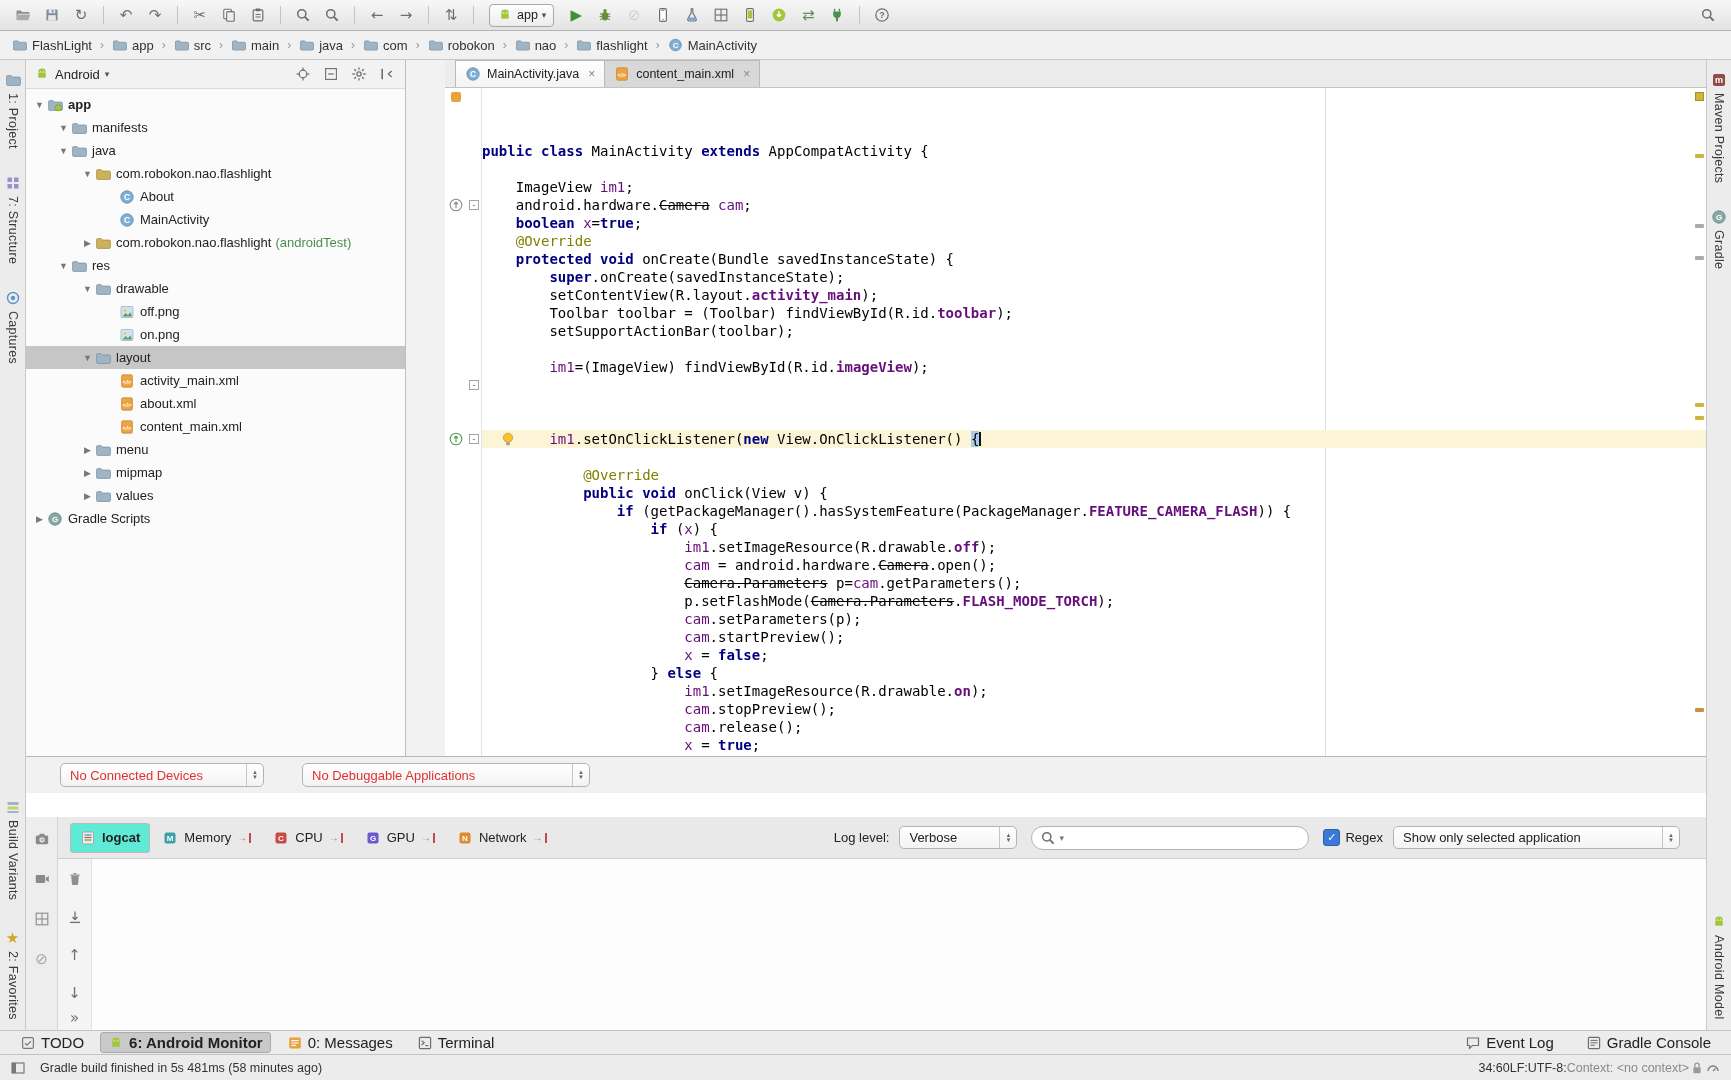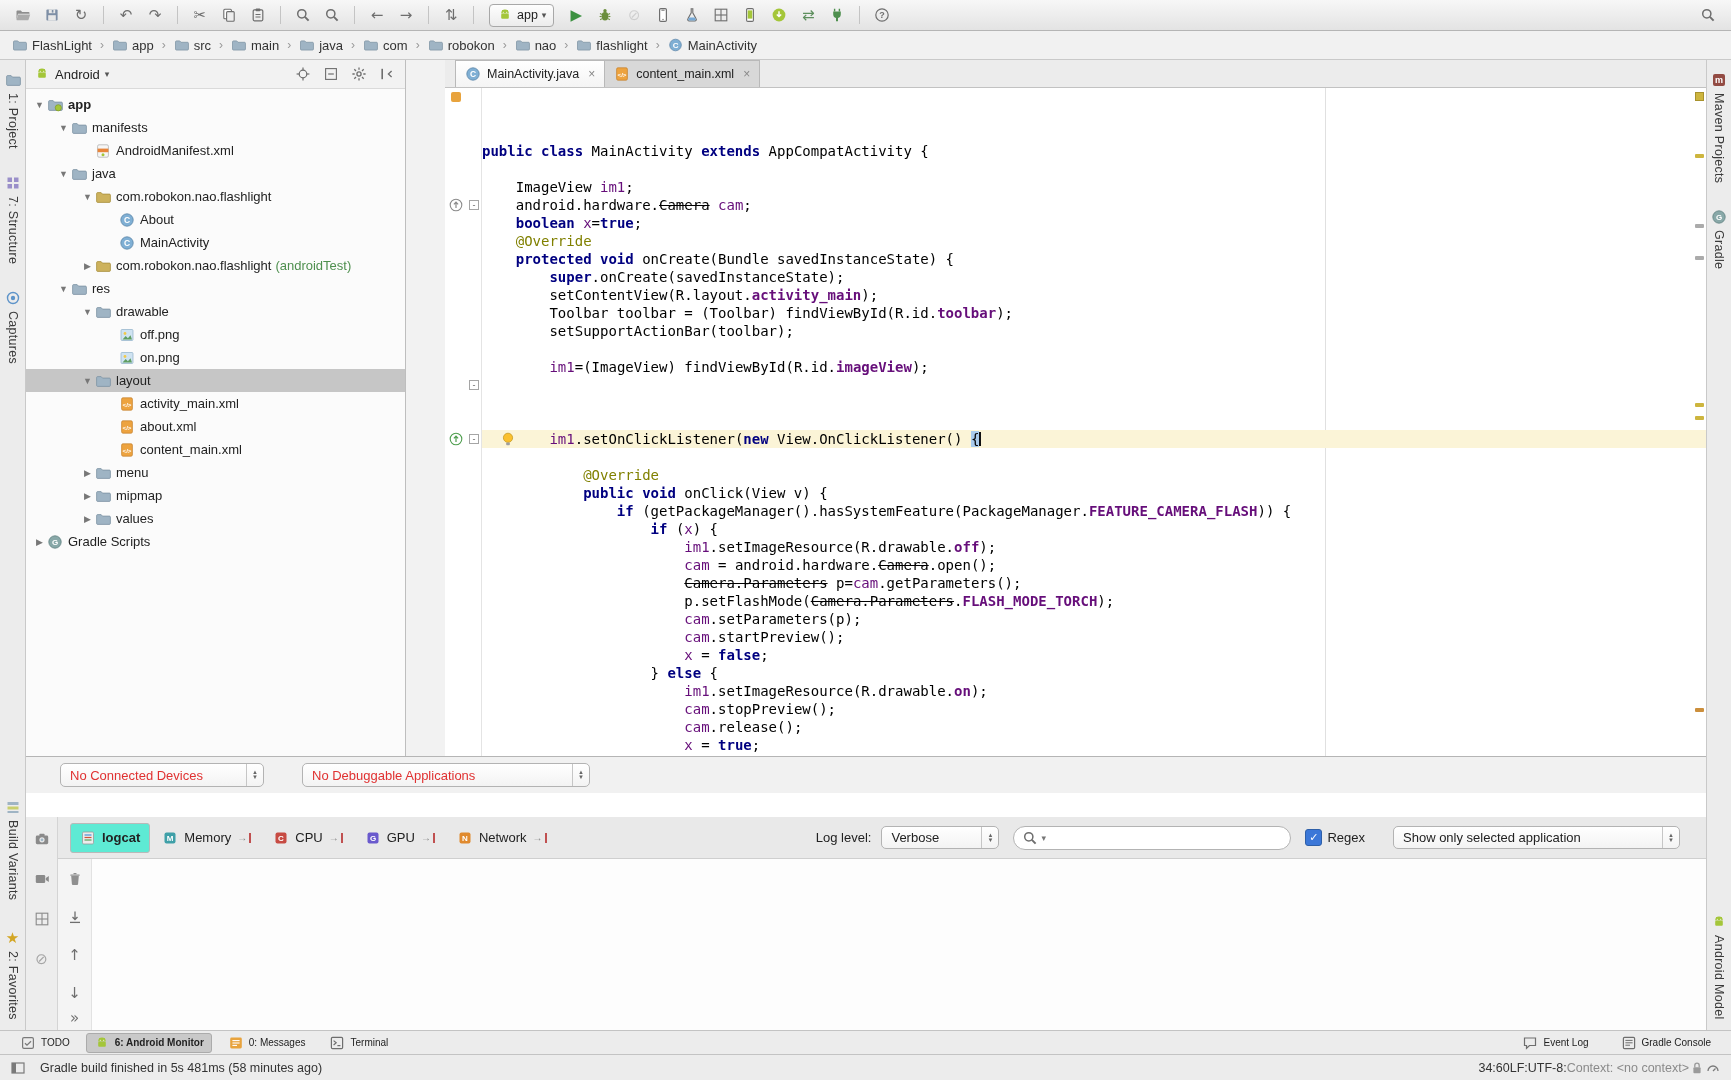--- a/index.html
+++ b/index.html
@@ -106,21 +106,21 @@
   .checkbox{width:15px;height:15px;background:#3B77D8;border:1px solid #2E5FA8;border-radius:3px;color:#FFF;
             font-size:11px;line-height:14px;text-align:center;margin-right:5px;}
   .mon-body{flex:1;display:flex;min-height:0;}
   #mon-col2{width:34px;background:#F4F4F4;border-right:1px solid #E2E2E2;display:flex;flex-direction:column;
             align-items:center;padding-top:8px;gap:14px;position:relative;box-sizing:border-box;}
   .more-bottom{position:absolute;bottom:4px;left:0;right:0;text-align:center;}
   .log{flex:1;background:#FDFDFD;}
 
   
   #bottom-bar{left:0;top:1030px;width:1731px;height:24px;background:#ECECEC;border-top:1px solid #C3C3C3;
-              display:flex;align-items:center;padding:0 12px;gap:8px;box-sizing:border-box;font-size:10px;}
+              display:flex;align-items:center;padding:0 12px;gap:8px;box-sizing:border-box;font-size:15px;}
   .bb-item{display:inline-flex;align-items:center;gap:5px;padding:1px 7px;border-radius:3px;border:1px solid transparent;}
   .bb-item.selected{background:#C9C9C9;border-color:#ABABAB;font-weight:bold;}
   .bb-right{margin-left:auto;display:flex;gap:16px;align-items:center;}
   #status-bar{left:0;top:1054px;width:1731px;height:26px;background:#ECECEC;border-top:1px solid #C3C3C3;
               display:flex;align-items:center;padding:0 10px;gap:14px;box-sizing:border-box;font-size:12.5px;color:#333;text-align:right;}
   .sb-right{margin-left:auto;display:flex;align-items:center;}
   .sb-dim{color:#8a8a8a;}
 </style>
 </head>
 <body>
@@ -486,31 +486,20 @@
           <span class="tree-label b">app</span>
         </div>
         <div class="tree-row" style="padding-left: 30px;">
           <span class="chev">▼</span>
           <span class="ic ">
             <svg width="16" height="16" viewBox="0 0 16 16" xmlns="http://www.w3.org/2000/svg">
               <path d="M1.6 4.6c0-.55.45-1 1-1h3.5l1.4 1.5h6.9c.55 0 1 .45 1 1v6.3c0 .55-.45 1-1 1H2.6c-.55 0-1-.45-1-1z" fill="#9FB4C4" stroke="#7E93A3" stroke-width=".8"></path>
             </svg>
           </span>
           <span class="tree-label">manifests</span>
-        </div>
-        <div class="tree-row" style="padding-left: 54px;">
-          <span class="chev"></span>
-          <span class="ic ">
-            <svg width="16" height="16" viewBox="0 0 16 16" xmlns="http://www.w3.org/2000/svg">
-              <rect x="2.6" y="1.8" width="10.8" height="12.4" rx="1.4" fill="#F6F6F6" stroke="#ABABAB" stroke-width=".7"></rect>
-              <rect x="2.6" y="5.6" width="10.8" height="3.6" fill="#E8853B"></rect>
-              <circle cx="8" cy="11.8" r="1.5" fill="#A4C639"></circle>
-            </svg>
-          </span>
-          <span class="tree-label">AndroidManifest.xml</span>
         </div>
         <div class="tree-row" style="padding-left: 30px;">
           <span class="chev">▼</span>
           <span class="ic ">
             <svg width="16" height="16" viewBox="0 0 16 16" xmlns="http://www.w3.org/2000/svg">
               <path d="M1.6 4.6c0-.55.45-1 1-1h3.5l1.4 1.5h6.9c.55 0 1 .45 1 1v6.3c0 .55-.45 1-1 1H2.6c-.55 0-1-.45-1-1z" fill="#9FB4C4" stroke="#7E93A3" stroke-width=".8"></path>
             </svg>
           </span>
           <span class="tree-label">java</span>
         </div>
@@ -926,21 +915,21 @@
           <div class="searchbox">
             <span class="ic" id="search-mag-ic">
                 <svg width="16" height="16" viewBox="0 0 16 16" xmlns="http://www.w3.org/2000/svg">
                   <circle cx="6.8" cy="6.8" r="4.1" fill="none" stroke="#6E6E6E" stroke-width="1.5"></circle>
                   <line x1="9.9" y1="9.9" x2="13.6" y2="13.6" stroke="#6E6E6E" stroke-width="2"></line>
                 </svg>
               </span>
             <span style="font-size:9px;color:#777">▾</span>
           </div>
           <span class="checkbox">✓</span>
-          <span style="margin-right:28px">Regex</span>
+          <span style="margin-right:10px">Regex</span>
           <div class="mac-select" style="width:287px;height:23px;margin-right:14px">
             <span>Show only selected application</span>
             <span class="stepper">
                 <i>▲</i>
                 <i>▼</i>
               </span>
           </div>
         </div>
         <div class="mon-body">
           <div id="mon-col2">

